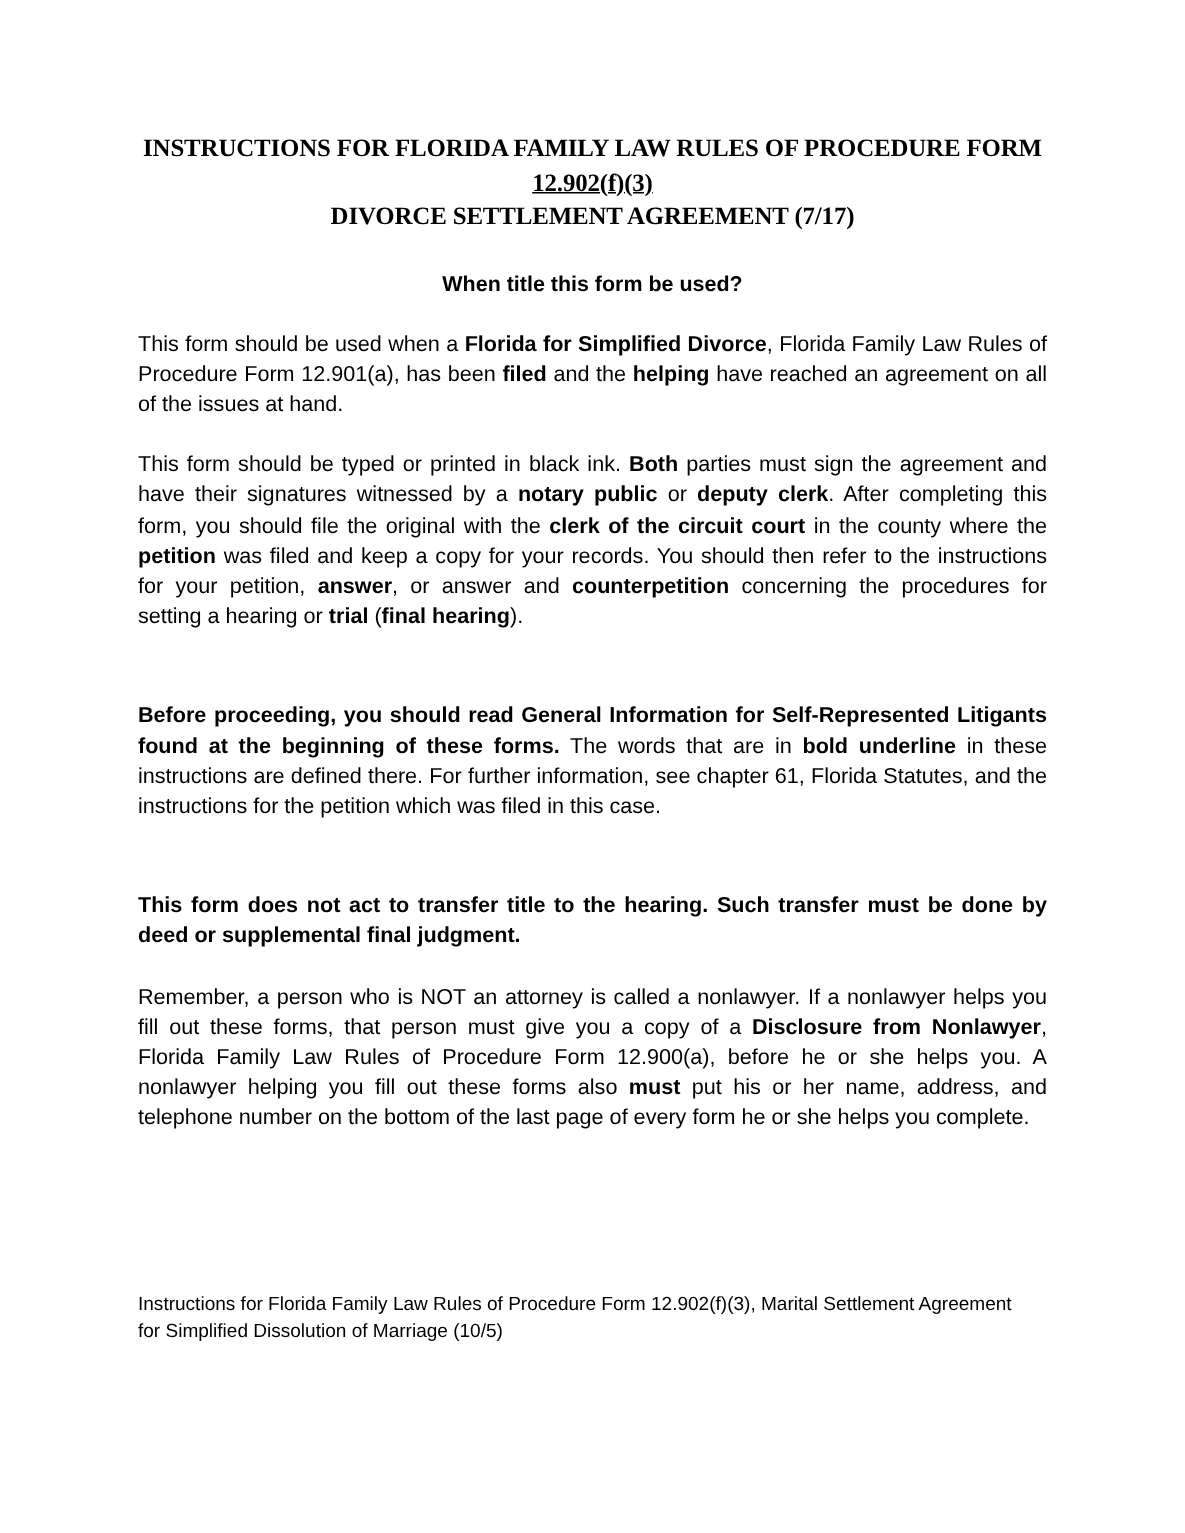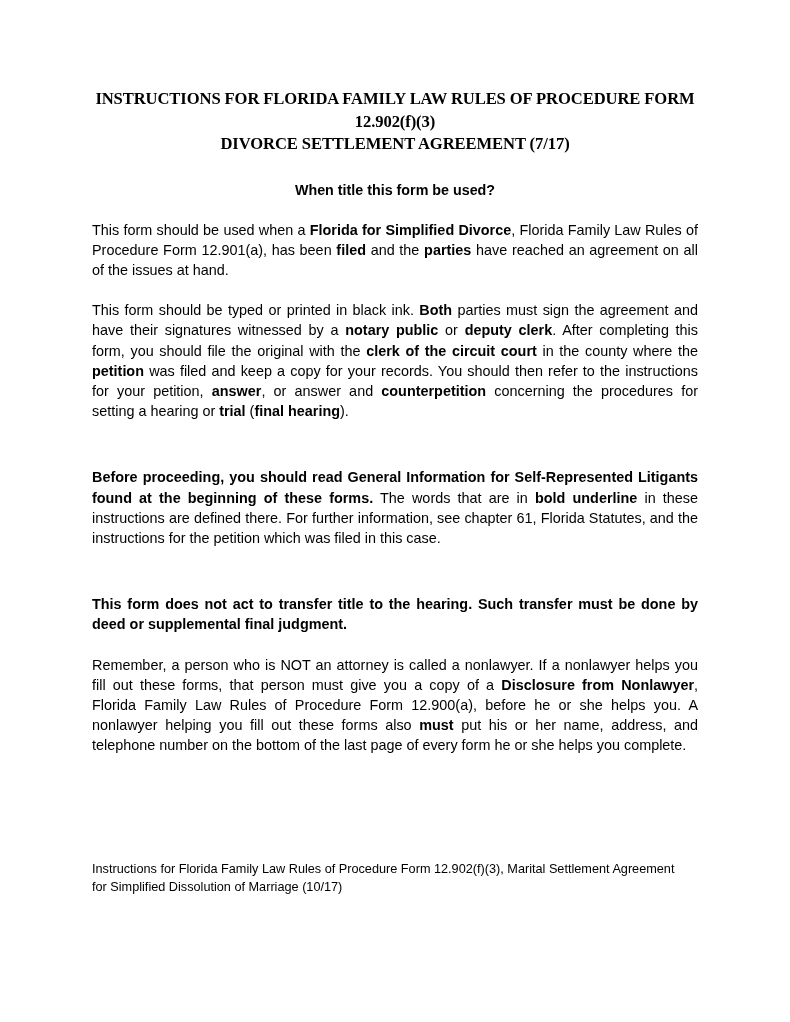--- a/index.html
+++ b/index.html
@@ -37,21 +37,21 @@
   .doc-title {
     font-family: "Liberation Serif", serif;
     font-weight: bold;
     font-size: 16.6px;
     line-height: 22.5px;
     text-align: center;
     letter-spacing: -0.1px;
     margin: 0;
   }
   .doc-title .line-1 { display: block; }
-  .doc-title .line-2 { display: block; }
+  .doc-title .line-2 { display: block; text-decoration: underline; }
   .doc-title .line-3 { display: block; }
 
   
   .section-heading {
     font-family: "Liberation Sans", sans-serif;
     font-weight: bold;
     font-size: 14.3px;
     line-height: 20px;
     text-align: center;
     margin: 0;
@@ -110,33 +110,33 @@
       <span class="line-1">INSTRUCTIONS FOR FLORIDA FAMILY LAW RULES OF PROCEDURE FORM</span>
       <span class="line-2">12.902(f)(3)</span>
       <span class="line-3">DIVORCE SETTLEMENT AGREEMENT  (7/17)</span>
     </h1>
 
     <div class="gap-title-to-h1"></div>
 
     <div id="sections-host">
         <div class="section-heading">When title this form be used?</div>
         <div class="gap-h-to-par"></div>
-        <p class="body-par"><span>This form should be used when a </span><b>Florida for Simplified Divorce</b><span>, Florida Family Law Rules of Procedure Form 12.901(a), has been </span><span class="bu">filed</span><span> and the </span><span class="bu">parties</span><span> have reached an agreement on all of the issues at hand.</span></p>
+        <p class="body-par"><span>This form should be used when a </span><b>Florida for Simplified Divorce</b><span>, Florida Family Law Rules of Procedure Form 12.901(a), has been </span><span class="bu">filed</span><span> and the </span><span class="bu">helping</span><span> have reached an agreement on all of the issues at hand.</span></p>
         <div class="gap-par-to-par"></div>
         <p class="body-par"><span>This form should be typed or printed in black ink. </span><b>Both</b><span> parties must sign the agreement and have their signatures witnessed by a </span><span class="bu">notary public</span><span> or </span><span class="bu">deputy clerk</span><span>. After completing this form, you should file the original with the </span><span class="bu">clerk of the circuit court</span><span> in the county where the </span><span class="bu">petition</span><span> was filed and keep a copy for your records. You should then refer to the instructions for your petition, </span><span class="bu">answer</span><span>, or answer and </span><span class="bu">counterpetition</span><span> concerning the procedures for setting a hearing or </span><span class="bu">trial</span><span> (</span><span class="bu">final hearing</span><span>).</span></p>
         <div class="gap-par-to-h"></div>
         <div class="gap-h-to-par"></div>
         <p class="body-par"><b>Before proceeding, you should read General Information for Self-Represented Litigants found at the beginning of these forms.</b><span> The words that are in </span><span class="bu">bold underline</span><span> in these instructions are defined there. For further information, see chapter 61, Florida Statutes, and the instructions for the petition which was filed in this case.</span></p>
         <div class="gap-par-to-h"></div>
         <div class="gap-h-to-par"></div>
         <p class="body-par bold-par"><b>This form does not act to transfer title to the hearing. Such transfer must be done by deed or supplemental final judgment.</b></p>
         <div class="gap-par-to-par"></div>
         <p class="body-par"><span>Remember, a person who is NOT an attorney is called a nonlawyer. If a nonlawyer helps you fill out these forms, that person must give you a copy of a </span><b>Disclosure from Nonlawyer</b><span>, Florida Family Law Rules of Procedure Form 12.900(a), before he or she helps you. A nonlawyer helping you fill out these forms also </span><b>must</b><span> put his or her name, address, and telephone number on the bottom of the last page of every form he or she helps you complete.</span></p>
       </div>
 
   </div>
 
   <div class="footer">
     <span>Instructions for Florida Family Law Rules of Procedure Form 12.902(f)(3), Marital Settlement Agreement</span>
-    <span>for Simplified Dissolution of Marriage (10/17)</span>
+    <span>for Simplified Dissolution of Marriage (10/5)</span>
   </div>
 
 </div>
 
 </body></html>

